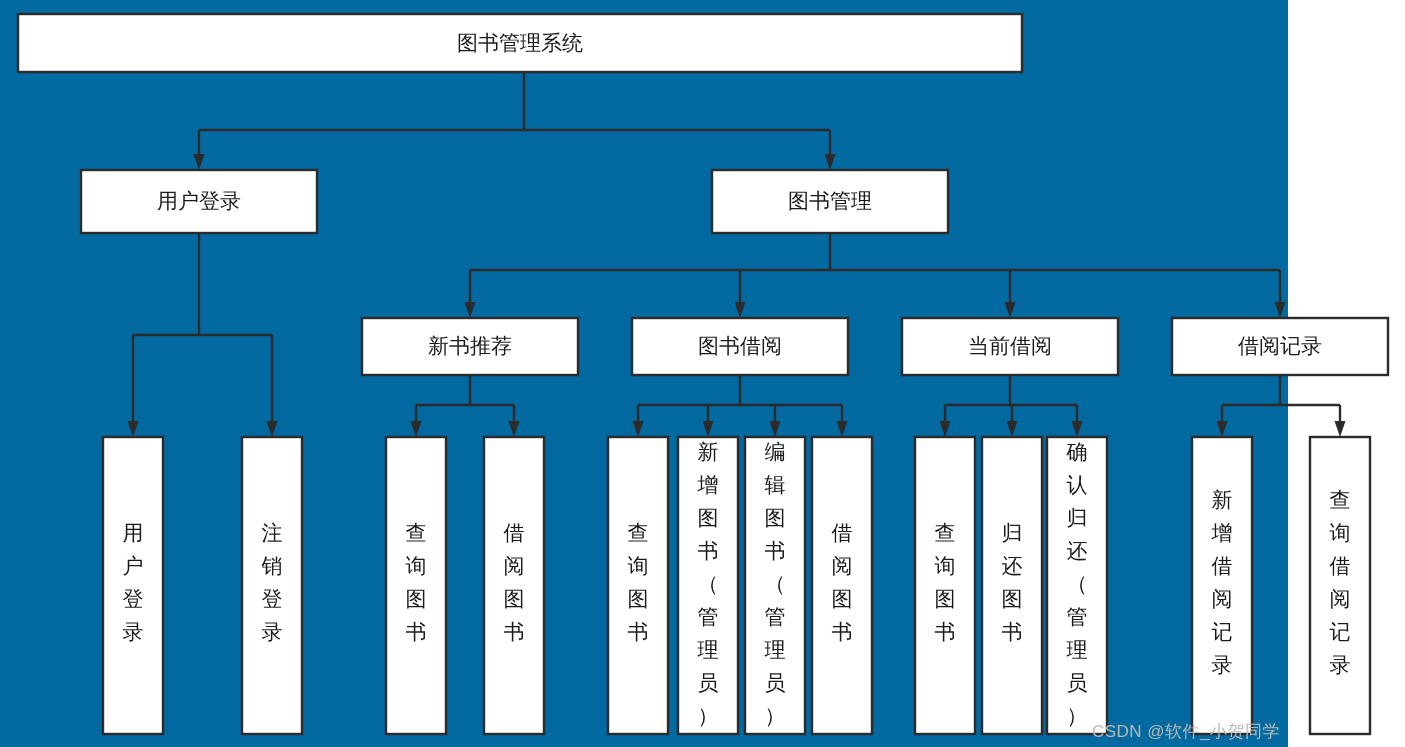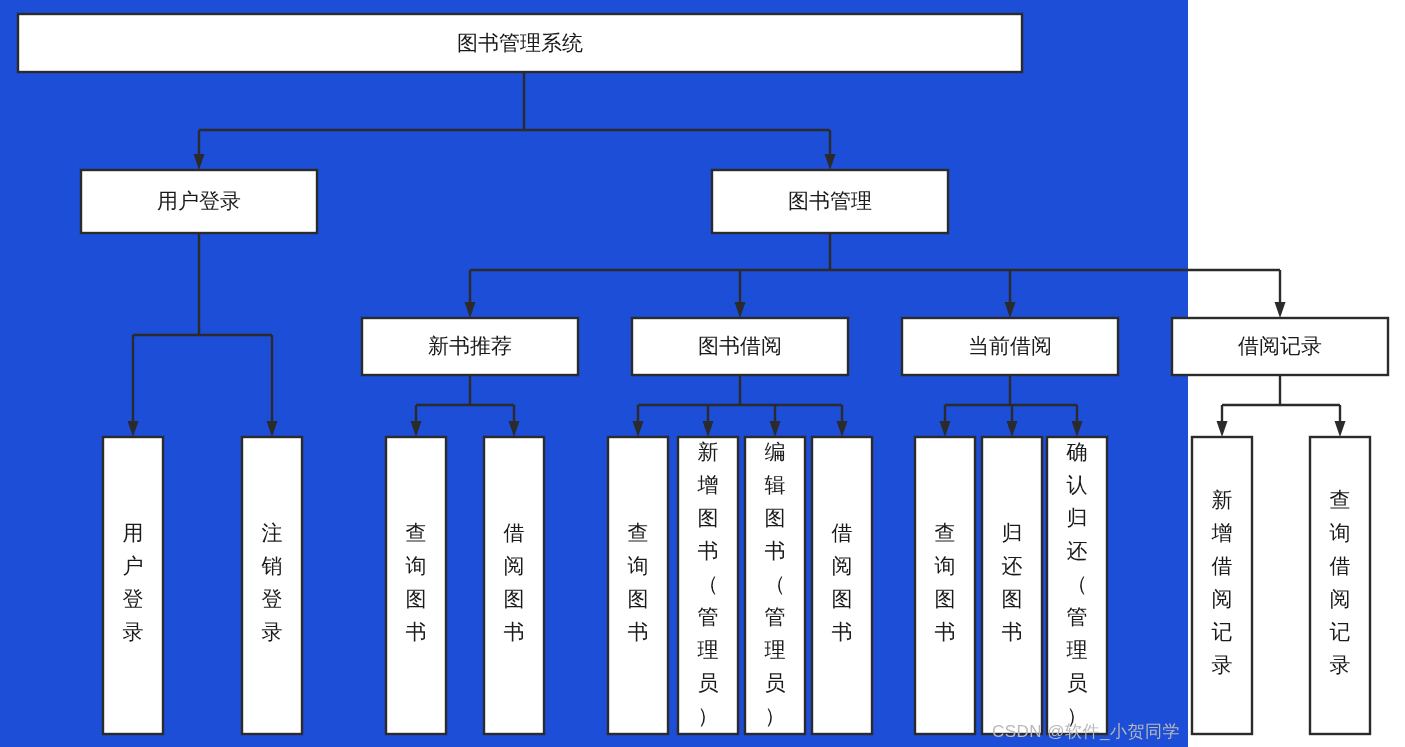--- a/index.html
+++ b/index.html
@@ -9,23 +9,23 @@
     background: #ffffff;
   }
   body {
     width: 1405px;
     height: 747px;
     font-family: "Liberation Sans", "DejaVu Sans", sans-serif;
     overflow: hidden;
   }
   #diagram-root {
     position: relative;
-    width: 1188px;
+    width: 1288px;
     height: 747px;
-    background: #1d4ed8;
+    background: #0369a1;
   }
   svg.diagram-canvas {
     position: absolute;
     left: 0;
     top: 0;
     width: 1405px;
     height: 747px;
     display: block;
   }
   .node-box {

